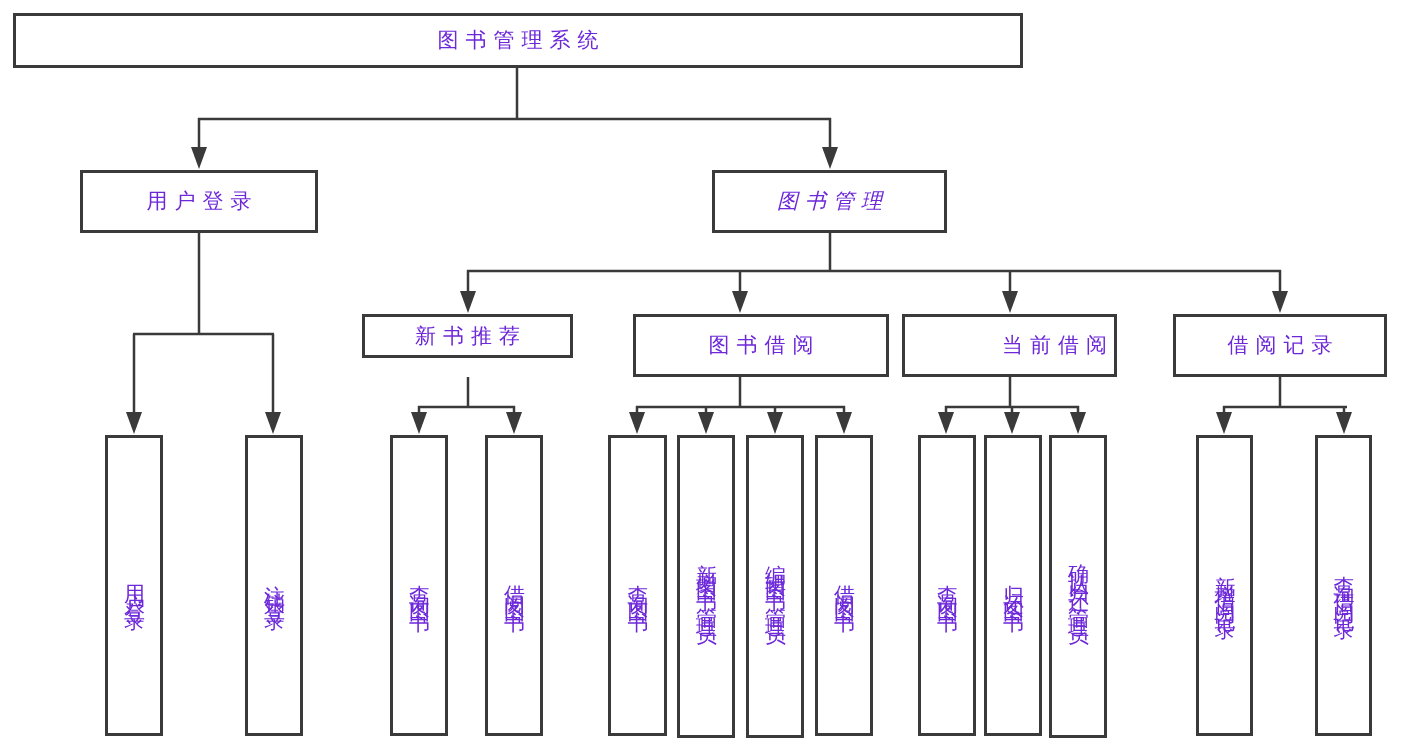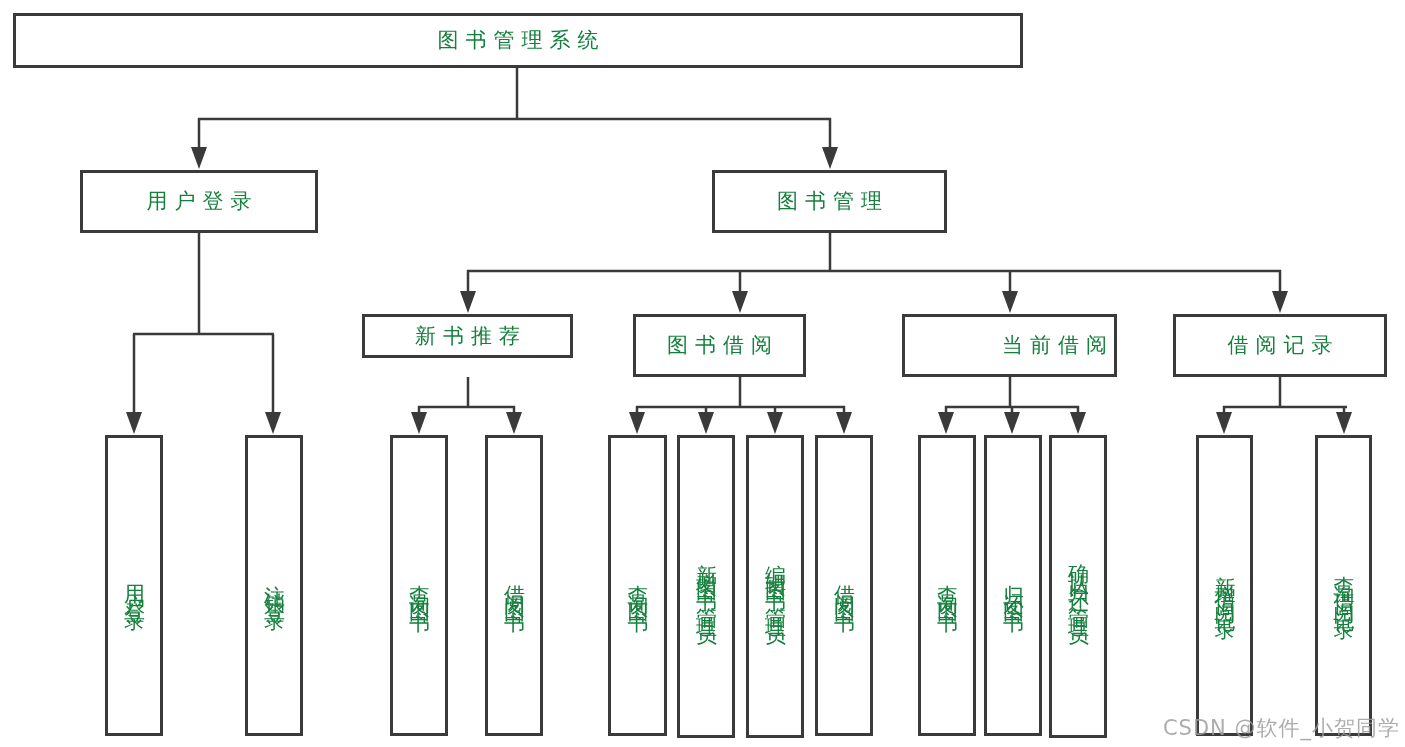--- a/index.html
+++ b/index.html
@@ -20,21 +20,21 @@
     pointer-events: none;
   }
   .node {
     position: absolute;
     box-sizing: border-box;
     background: #ffffff;
     border: 3px solid #3a3a3a;
     display: flex;
     align-items: center;
     justify-content: center;
-    color: #15803d;
+    color: #6d28d9;
     font-size: 21px;
     line-height: 1;
     z-index: 2;
   }
   .h-label {
     letter-spacing: 7px;
     padding-left: 7px; 
     white-space: nowrap;
   }
   .v-label {
@@ -102,28 +102,28 @@
     </g>
   </svg>
 
   <div class="node" style="left:13px; top:13px; width:1010px; height:55px;">
     <span class="h-label">图书管理系统</span>
   </div>
 
   <div class="node" style="left:80px; top:170px; width:238px; height:63px;">
     <span class="h-label">用户登录</span>
   </div>
-  <div class="node" style="left:712px; top:170px; width:235px; height:63px;">
+  <div class="node" style="left:712px; top:170px; width:235px; height:63px;font-style:italic;">
     <span class="h-label">图书管理</span>
   </div>
 
   <div class="node" style="left:362px; top:314px; width:211px; height:44px;">
     <span class="h-label">新书推荐</span>
   </div>
-  <div class="node" style="left:633px; top:314px; width:173px; height:63px;">
+  <div class="node" style="left:633px; top:314px; width:256px; height:63px;">
     <span class="h-label">图书借阅</span>
   </div>
   <div class="node" style="left:902px; top:314px; width:215px; height:63px;justify-content:flex-end;">
     <span class="h-label">当前借阅</span>
   </div>
   <div class="node" style="left:1173px; top:314px; width:214px; height:63px;">
     <span class="h-label">借阅记录</span>
   </div>
 
   <div class="node" style="left:105px; top:435px; width:58px; height:301px;">
@@ -163,15 +163,14 @@
     <span class="v-label">确认归还（管理员）</span>
   </div>
 
   <div class="node" style="left:1196px; top:435px; width:57px; height:301px;">
     <span class="v-label">新增借阅记录</span>
   </div>
   <div class="node" style="left:1315px; top:435px; width:57px; height:301px;">
     <span class="v-label">查询借阅记录</span>
   </div>
 
-  <div class="watermark">CSDN @软件_小贺同学</div>
 
 </div>
 
 </body></html>

